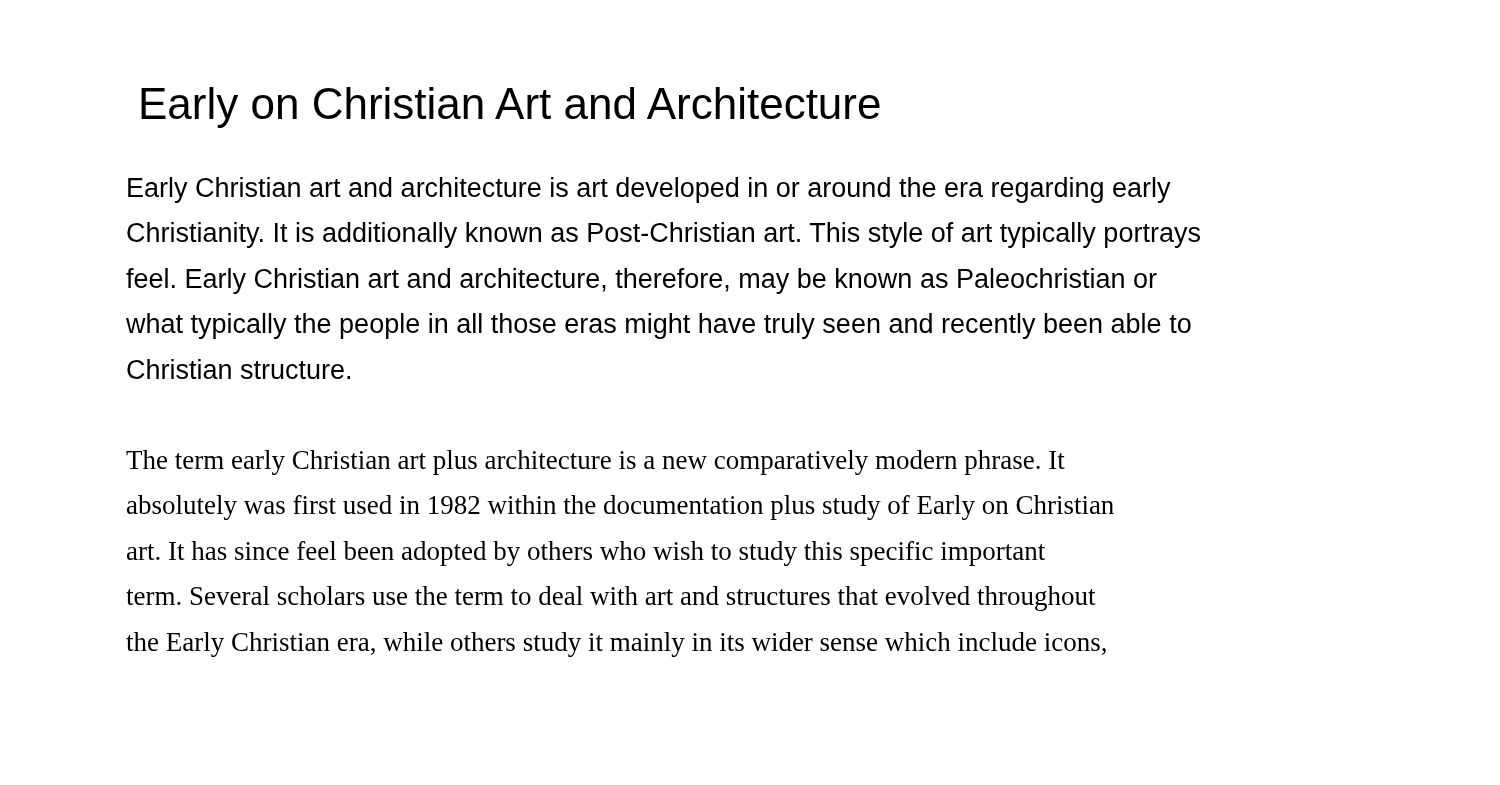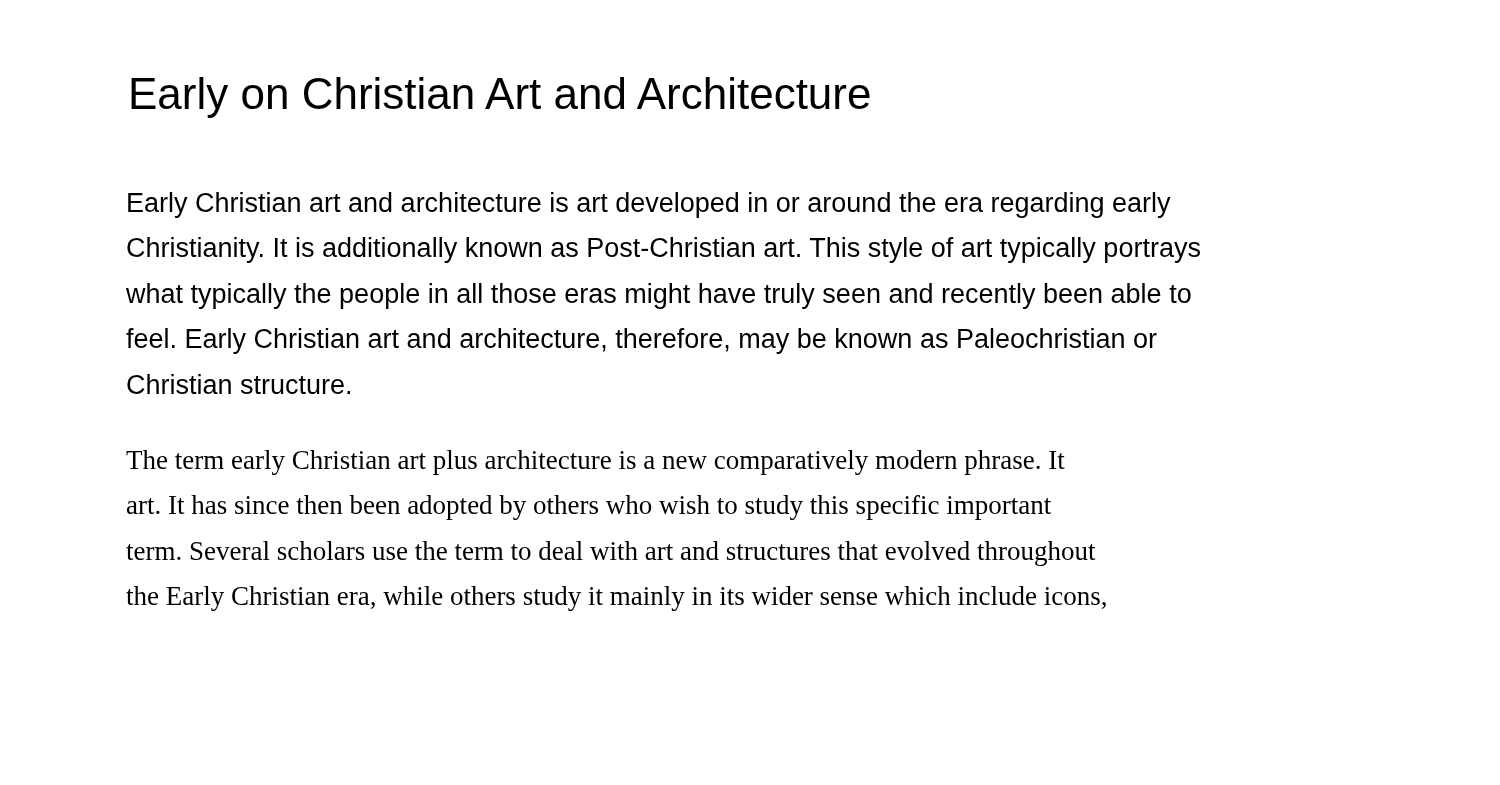--- a/index.html
+++ b/index.html
@@ -18,54 +18,55 @@
     .page {
       position: absolute;
       left: 126px;
       top: 0;
       width: 1260px;
     }
     .title {
       position: absolute;
       left: 0;
       top: 66px;
-      margin: 2px;
+      margin: 12px;
       font-size: 44px;
       font-weight: normal;
       line-height: 52px;
       white-space: nowrap;
       letter-spacing: 0px;
     }
     .para {
       position: absolute;
       left: 0;
       margin: 0;
       font-size: 27px;
       line-height: 45.4px;
     }
     .para .line {
       display: block;
       white-space: nowrap;
     }
-    .p1 { top: 166px; margin-top: 15px; }
+    .p1 { top: 166px; }
     .p2 { top: 438px; font-family: Liberation Serif, serif; }
   </style>
 </head>
 <body>
 
 <div class="page">
   <h1 class="title">Early on Christian Art and Architecture</h1>
 
   <p class="para p1">
     <span class="line">Early Christian art and architecture is art developed in or around the era regarding early</span>
     <span class="line">Christianity. It is additionally known as Post-Christian art. This style of art typically portrays</span>
+    <span class="line">feel. Early Christian art and architecture, therefore, may be known as Paleochristian or</span>
     <span class="line">what typically the people in all those eras might have truly seen and recently been able to</span>
-    <span class="line">feel. Early Christian art and architecture, therefore, may be known as Paleochristian or</span>
     <span class="line">Christian structure.</span>
   </p>
 
   <p class="para p2">
     <span class="line">The term early Christian art plus architecture is a new comparatively modern phrase. It</span>
-    <span class="line">art. It has since then been adopted by others who wish to study this specific important</span>
+    <span class="line">absolutely was first used in 1982 within the documentation plus study of Early on Christian</span>
+    <span class="line">art. It has since feel been adopted by others who wish to study this specific important</span>
     <span class="line">term. Several scholars use the term to deal with art and structures that evolved throughout</span>
     <span class="line">the Early Christian era, while others study it mainly in its wider sense which include icons,</span>
   </p>
 </div>
 
 </body></html>

